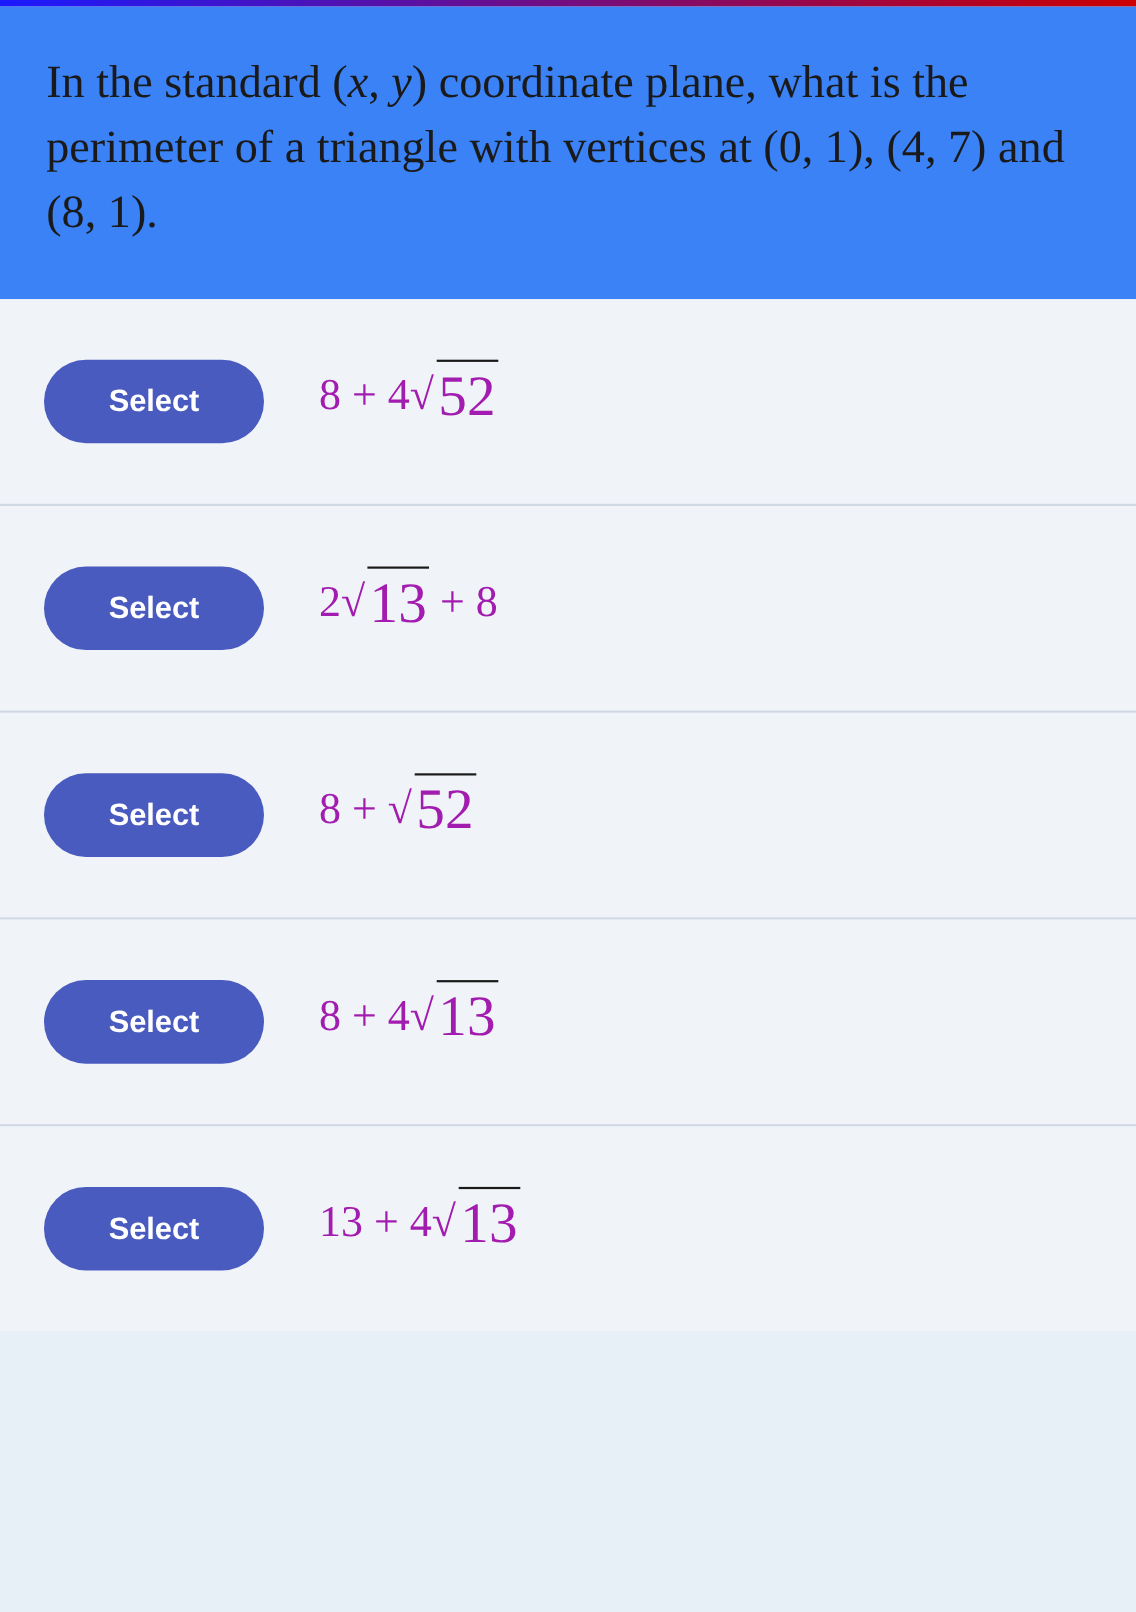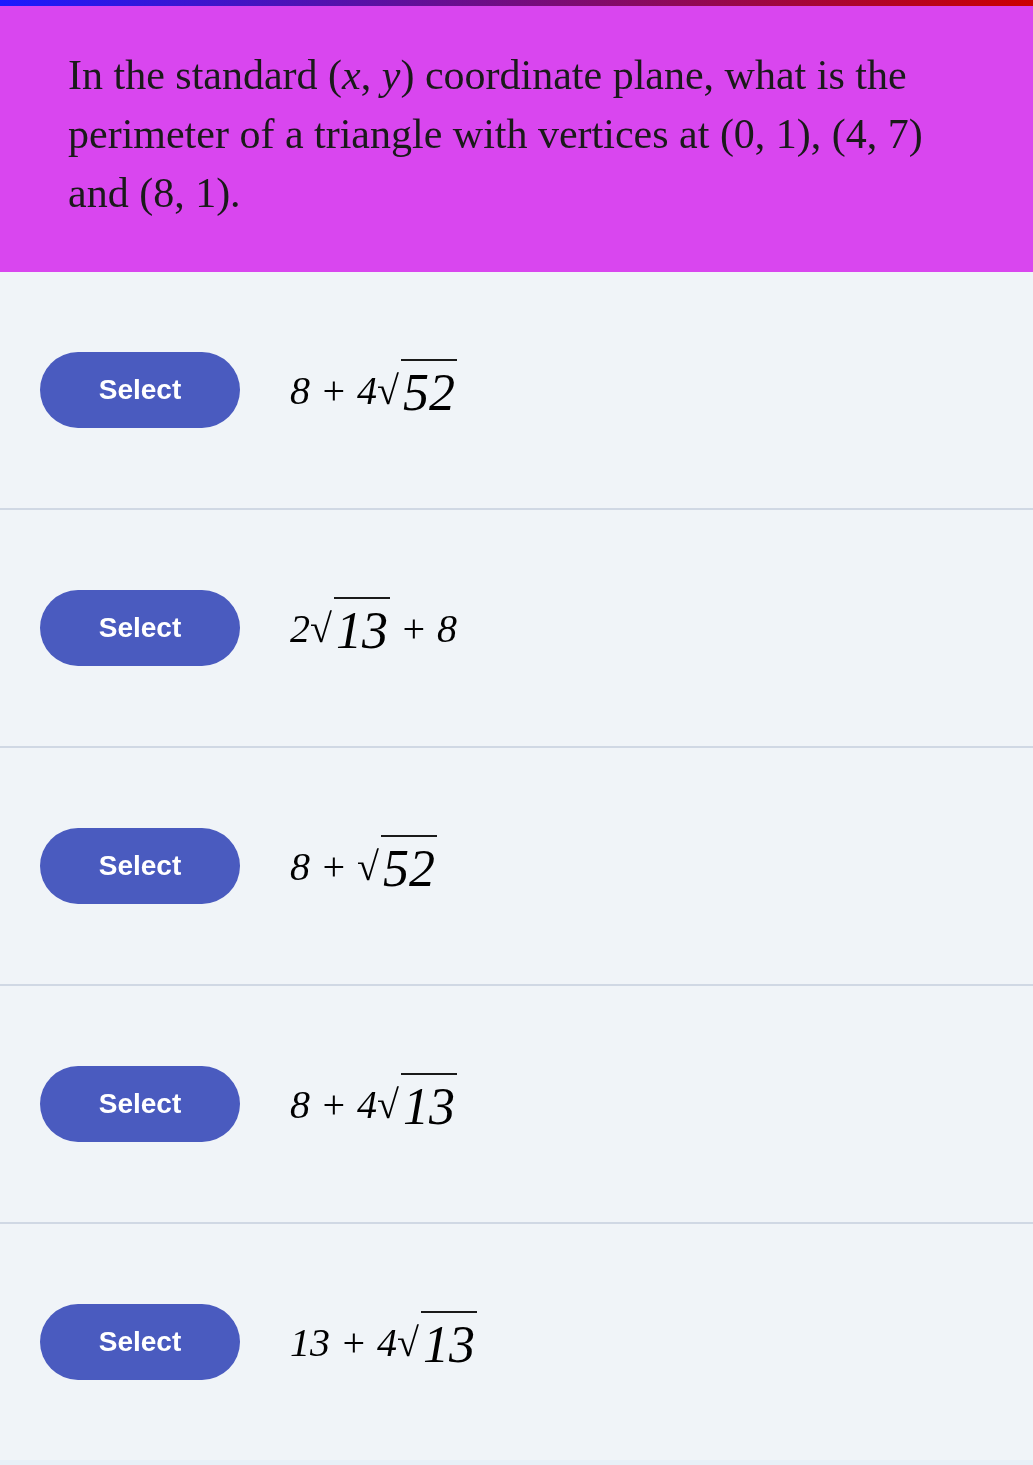--- a/index.html
+++ b/index.html
@@ -15,42 +15,41 @@
       font-family: 'Georgia', serif;
       overflow-x: hidden;
     }
 
     .top-bar {
       height: 6px;
       background: linear-gradient(to right, #1a1aff, #cc0000);
     }
 
     .question-container {
-      background-color: #d946ef;
-      padding: 40px 50px 50px 68px;
+      background-color: #3b82f6;
+      padding: 40px 50px 50px 42px;
       margin: 0;
     }
 
     .question-text {
       font-size: 42px;
       line-height: 1.4;
       color: #1a1a1a;
       font-family: 'Georgia', serif;
     }
 
     .options-container {
       margin-top: 0;
     }
 
     .option-row {
       display: flex;
-      align-items: center;
       background-color: #f0f4f8;
       border-bottom: 2px solid #d0d8e4;
-      padding: 80px 40px;
+      padding: 55px 40px;
       min-height: 130px;
       gap: 50px;
     }
 
     .option-row:last-child {
       border-bottom: none;
     }
 
     .select-btn {
       background-color: #4a5bbf;
@@ -62,23 +61,22 @@
       font-weight: 600;
       cursor: pointer;
       white-space: nowrap;
       min-width: 200px;
       font-family: Arial, sans-serif;
       flex-shrink: 0;
     }
 
     .option-math {
       font-size: 40px;
-      color: #000000;
+      color: #a21caf;
       font-family: 'Georgia', serif;
-      font-style: italic;
     }
 
     .math-inline {
       font-style: italic;
     }
 
     .sqrt-container {
       display: inline-flex;
       align-items: center;
       position: relative;

